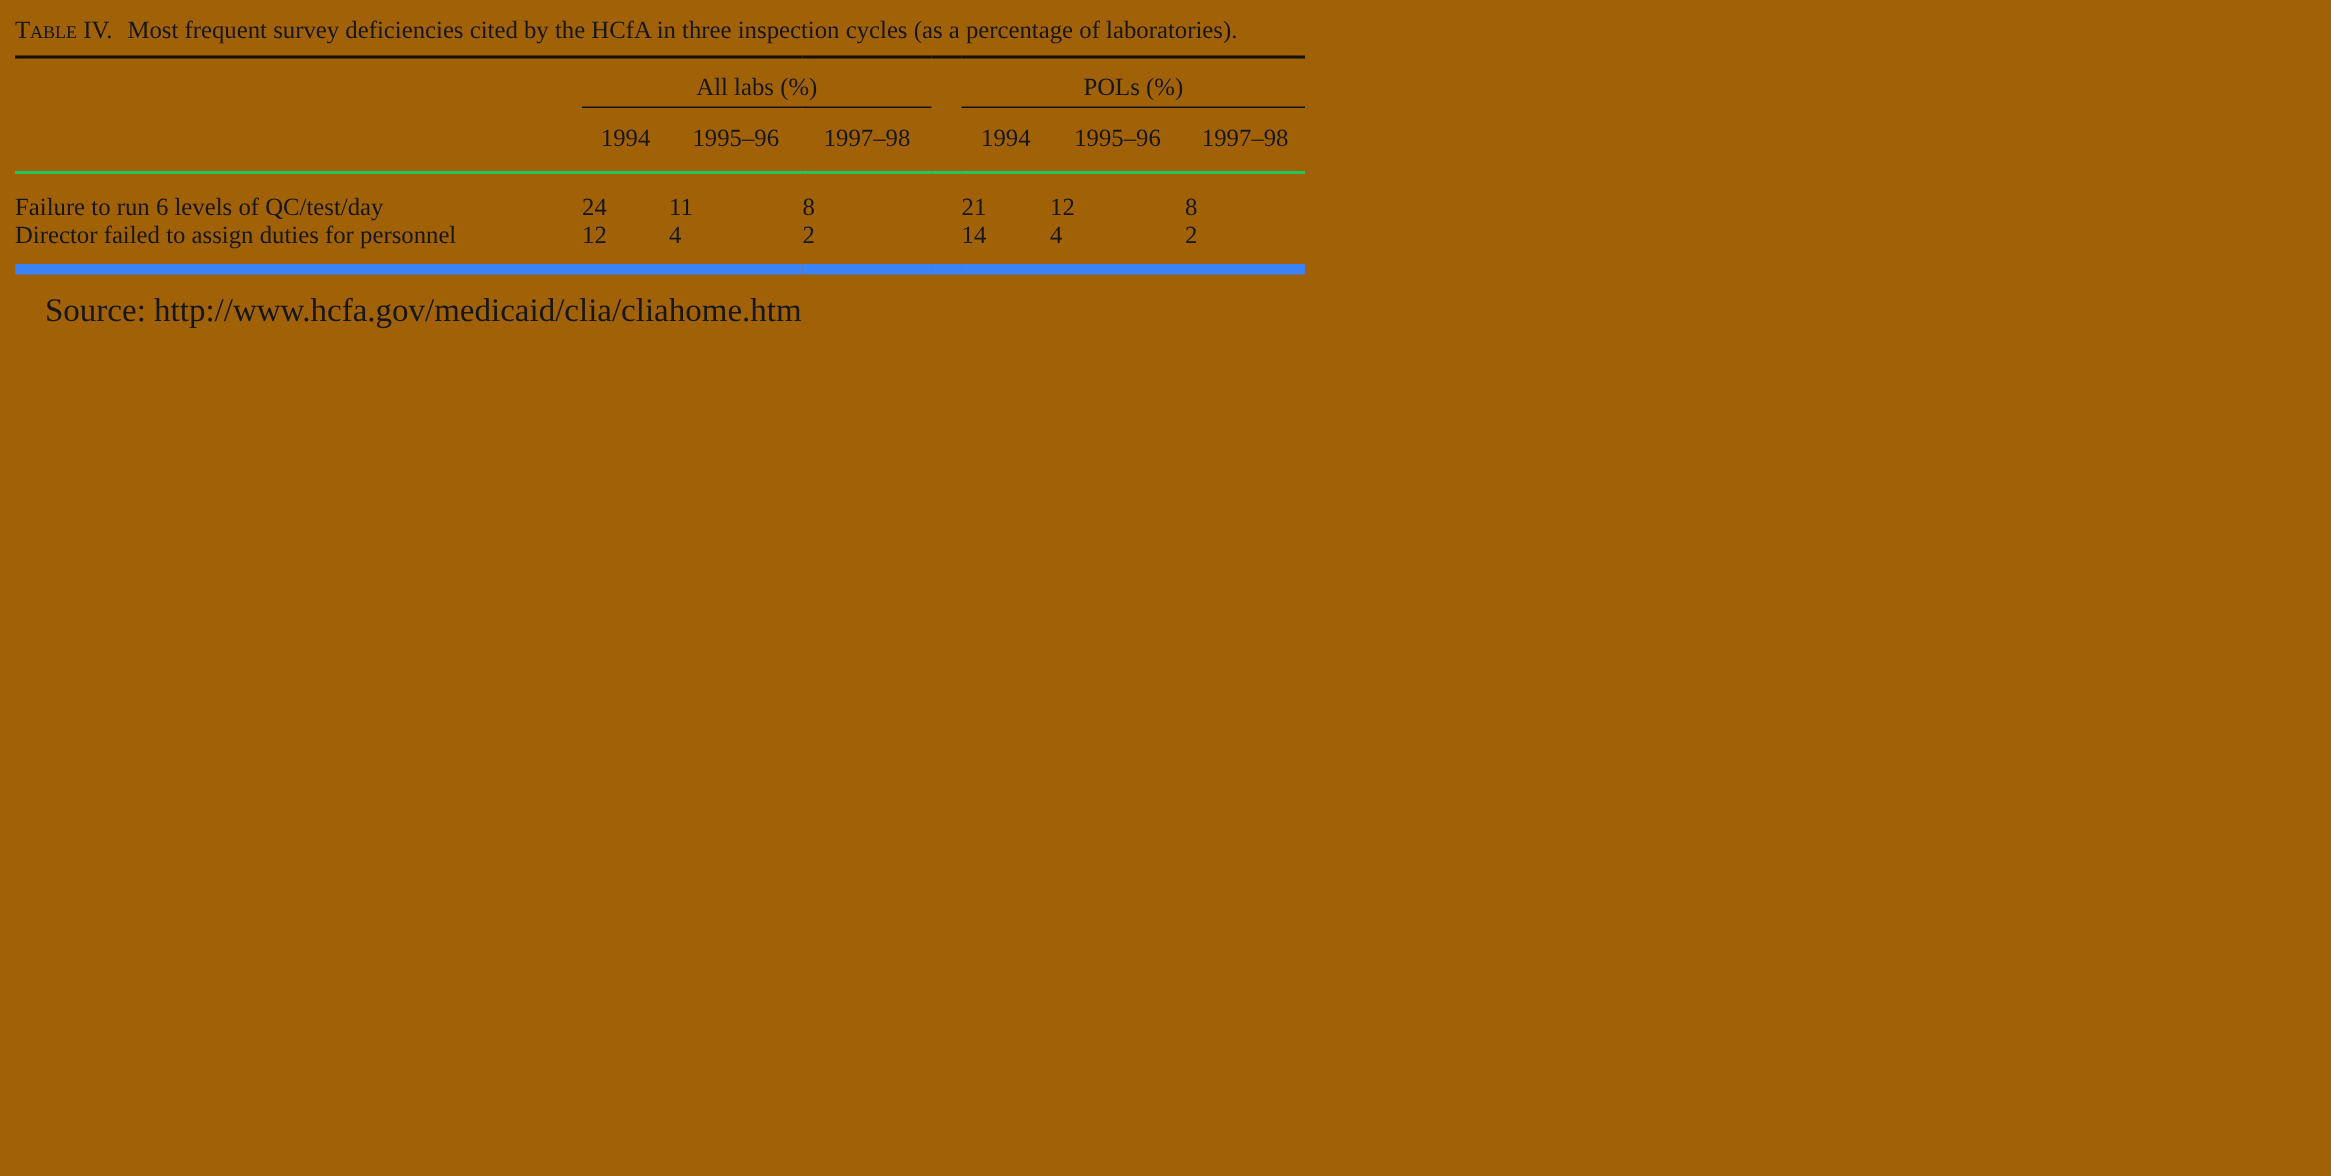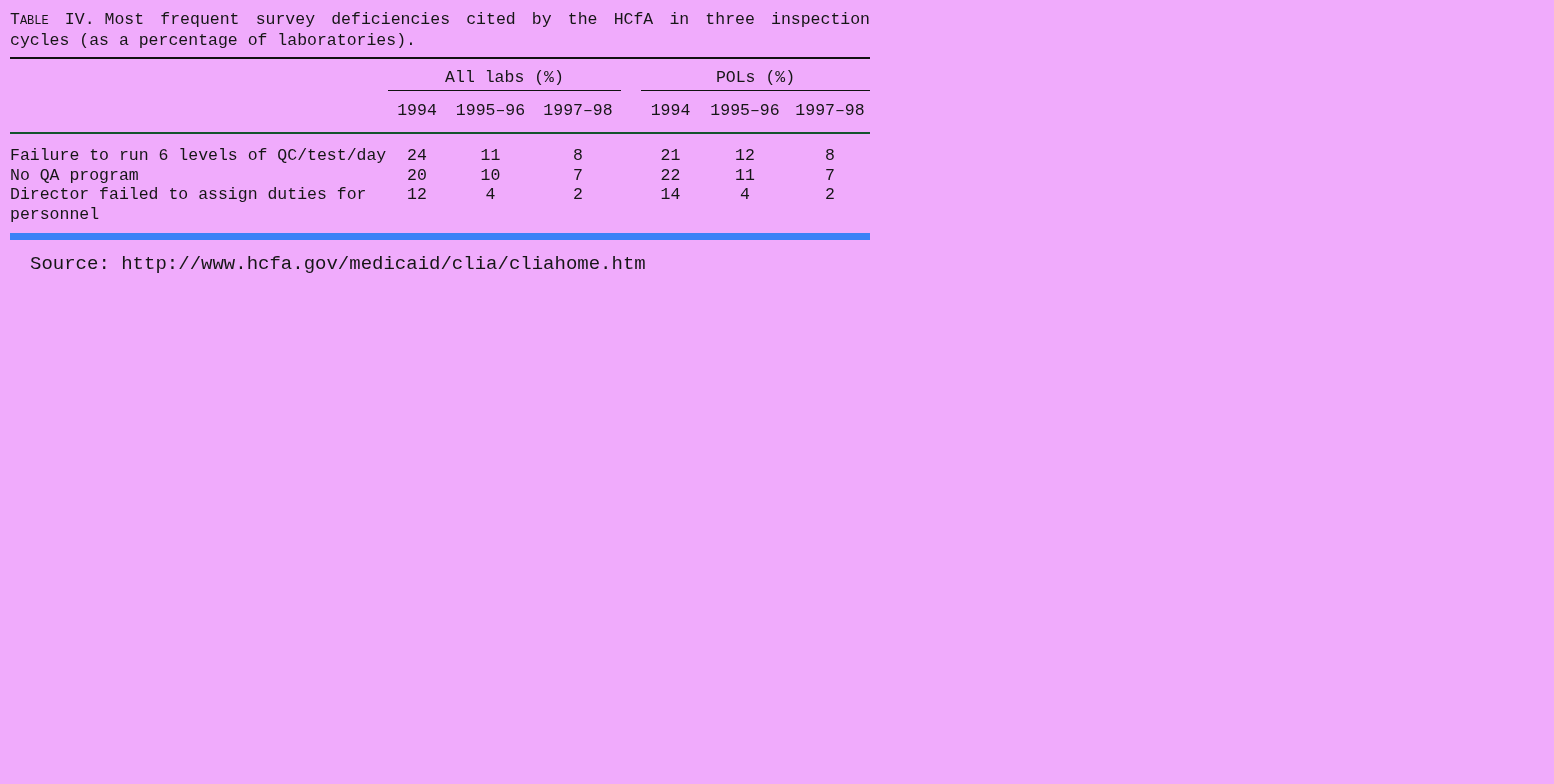--- a/index.html
+++ b/index.html
@@ -1,23 +1,23 @@
 <!DOCTYPE html>
 <html><head>
 <meta charset="utf-8">
 <style>
   * { margin: 0; padding: 0; box-sizing: border-box; }
   html, body { background: #ffffff; }
   .page {
     position: relative;
     width: 1554px;
     height: 784px;
-    background: #f0abfc;
+    background: #a16207;
     color: #161616;
-    font-family: Liberation Mono, monospace;
+    font-family: Liberation Serif, serif;
     overflow: hidden;
   }
   .content {
     position: absolute;
     left: 10px;
     top: 10px;
     width: 860px;
   }
   .caption {
     font-size: 16.5px;
@@ -43,40 +43,40 @@
   col.c-gap    { width: 20px; }
   col.c-p1     { width: 59px; }
   col.c-p2     { width: 90px; }
   col.c-p3     { width: 80px; }
   tr.groups th {
     font-weight: normal;
     padding: 9px 0 3px 0;
     font-size: 16.5px;
   }
   tr.groups th.group { border-bottom: 1.5px solid #111; }
-  tr.years > * { border-bottom: 2px solid #14532d; }
+  tr.years > * { border-bottom: 2px solid #22c55e; }
   tr.years th {
     font-weight: normal;
     text-align: center;
     padding: 10px 0 12px 0;
     font-size: 16.5px;
   }
   tbody td {
     line-height: 19.6px;
     vertical-align: baseline;
     padding: 0;
   }
   tbody tr:first-child > * { padding-top: 12px; }
   tbody tr:last-child  > * { padding-bottom: 9px; border-bottom: 7px solid #3b82f6; }
   td.rowlabel { text-align: left; }
-  td.value    { text-align: center; }
+  td.value    { }
   .source-line {
     margin-top: 14px;
     padding-left: 20px;
-    font-size: 19px;
+    font-size: 22px;
     line-height: 20px;
   }
 </style>
 </head>
 <body>
 
 <div class="page">
   <div class="content">
 
     <p class="caption"><span class="smallcaps">Table IV.</span><span>Most frequent survey deficiencies cited by the HCfA in three inspection cycles (as a percentage of laboratories).</span></p>
@@ -115,30 +115,20 @@
           <td class="rowlabel">Failure to run 6 levels of QC/test/day</td>
           <td class="value">24</td>
           <td class="value">11</td>
           <td class="value">8</td>
           <td></td>
           <td class="value">21</td>
           <td class="value">12</td>
           <td class="value">8</td>
         </tr>
         <tr>
-          <td class="rowlabel">No QA program</td>
-          <td class="value">20</td>
-          <td class="value">10</td>
-          <td class="value">7</td>
-          <td></td>
-          <td class="value">22</td>
-          <td class="value">11</td>
-          <td class="value">7</td>
-        </tr>
-        <tr>
           <td class="rowlabel">Director failed to assign duties for personnel</td>
           <td class="value">12</td>
           <td class="value">4</td>
           <td class="value">2</td>
           <td></td>
           <td class="value">14</td>
           <td class="value">4</td>
           <td class="value">2</td>
         </tr>
       </tbody>

